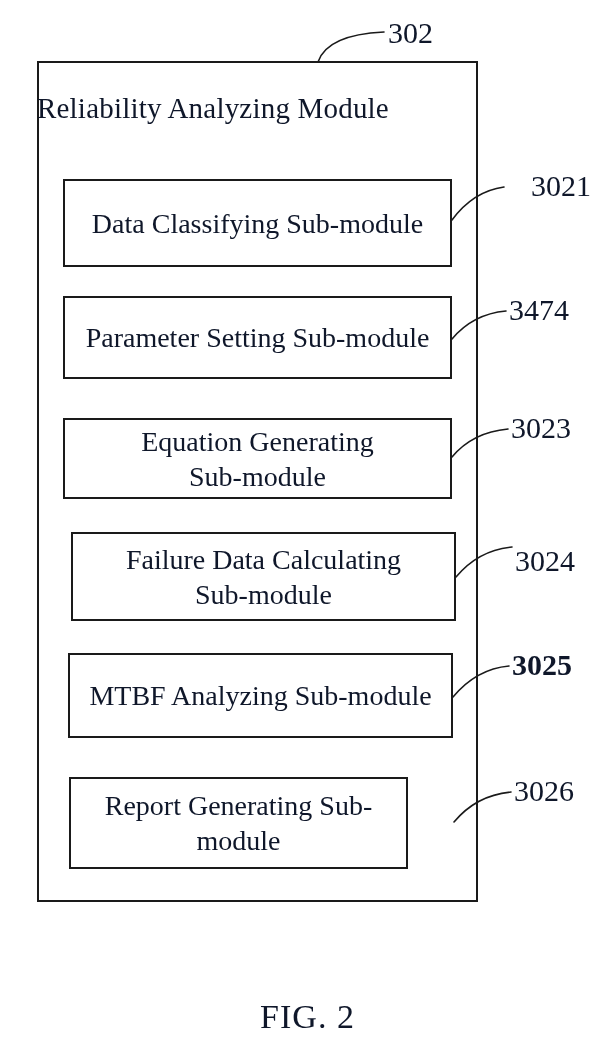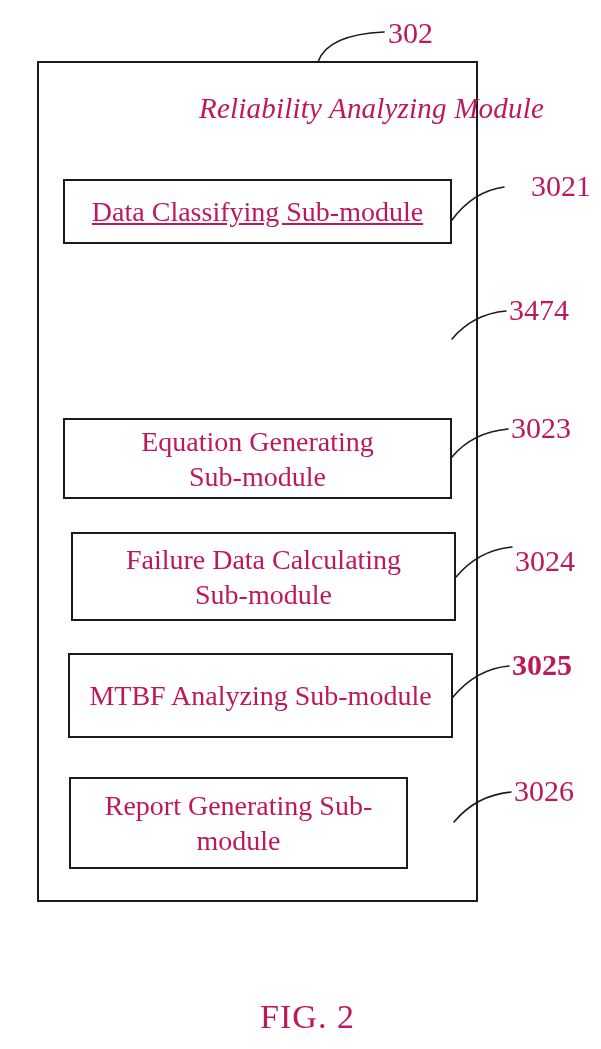--- a/index.html
+++ b/index.html
@@ -6,21 +6,21 @@
     margin: 0;
     padding: 0;
     background: #ffffff;
   }
   .page {
     position: relative;
     width: 601px;
     height: 1049px;
     background: #ffffff;
     font-family: "Liberation Serif", "DejaVu Serif", serif;
-    color: #be185d;
+    color: #0f172a;
     overflow: hidden;
   }
   .leaders {
     position: absolute;
     left: 0;
     top: 0;
     width: 601px;
     height: 1049px;
     z-index: 3;
     pointer-events: none;
@@ -39,41 +39,40 @@
     height: 841px;
     border: 2px solid #1a1a1a;
     box-sizing: border-box;
     z-index: 1;
   }
   .module-title {
     position: absolute;
     left: 37px;
     top: 92px;
     width: 507px;
-    text-align: right;
+    text-align: left;
     font-size: 29px;
     letter-spacing: 0.2px;
     white-space: nowrap;
     z-index: 2;
-    font-style: italic;
   }
   .sub-box {
     position: absolute;
     border: 2px solid #1a1a1a;
     box-sizing: border-box;
     background: #ffffff;
     display: flex;
     align-items: center;
     justify-content: center;
     text-align: center;
     font-size: 28px;
     line-height: 1.25;
     z-index: 2;
   }
-  .sb1 { left: 63px; top: 179px; width: 389px; height: 65px; text-decoration: underline; }
+  .sb1 { left: 63px; top: 179px; width: 389px; height: 88px; }
   .sb2 { left: 63px; top: 296px; width: 389px; height: 83px; }
   .sb3 { left: 63px; top: 418px; width: 389px; height: 81px; }
   .sb4 { left: 71px; top: 532px; width: 385px; height: 89px; }
   .sb5 { left: 68px; top: 653px; width: 385px; height: 85px; }
   .sb6 { left: 69px; top: 777px; width: 339px; height: 92px; }
   .sb3 .sub-label { max-width: 280px; }
   .sb4 .sub-label { max-width: 320px; }
   .ref-label {
     position: absolute;
     font-size: 30px;
@@ -116,20 +115,23 @@
 
   <div class="ref-label ref-302">302</div>
 
   <div class="outer-box"></div>
 
   <div class="module-title">Reliability Analyzing Module</div>
 
   <div class="sub-box sb1">
     <span class="sub-label">Data Classifying Sub-module</span>
   </div>
+  <div class="sub-box sb2">
+    <span class="sub-label">Parameter Setting Sub-module</span>
+  </div>
   <div class="sub-box sb3">
     <span class="sub-label">Equation Generating Sub-module</span>
   </div>
   <div class="sub-box sb4">
     <span class="sub-label">Failure Data Calculating Sub-module</span>
   </div>
   <div class="sub-box sb5">
     <span class="sub-label">MTBF Analyzing Sub-module</span>
   </div>
   <div class="sub-box sb6">

